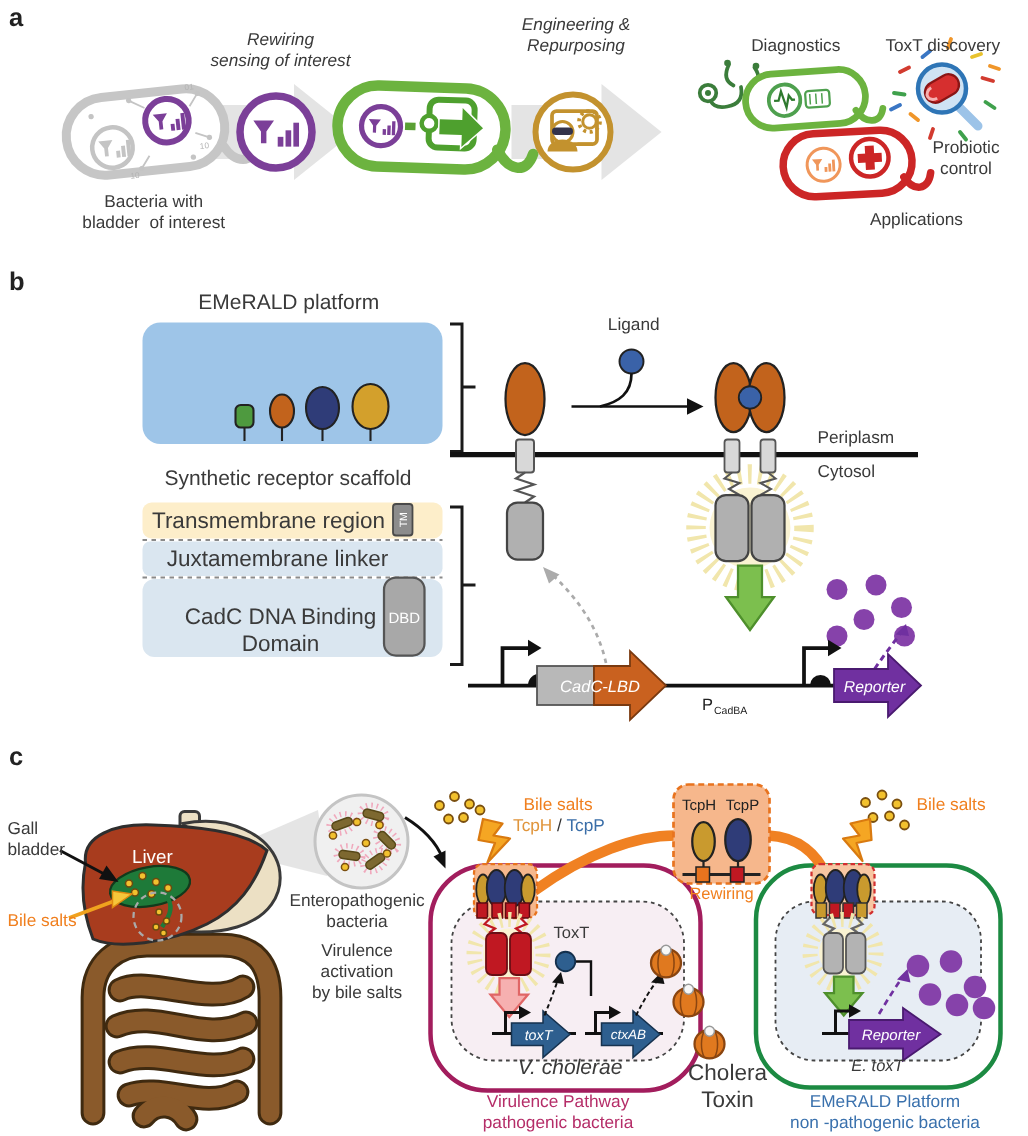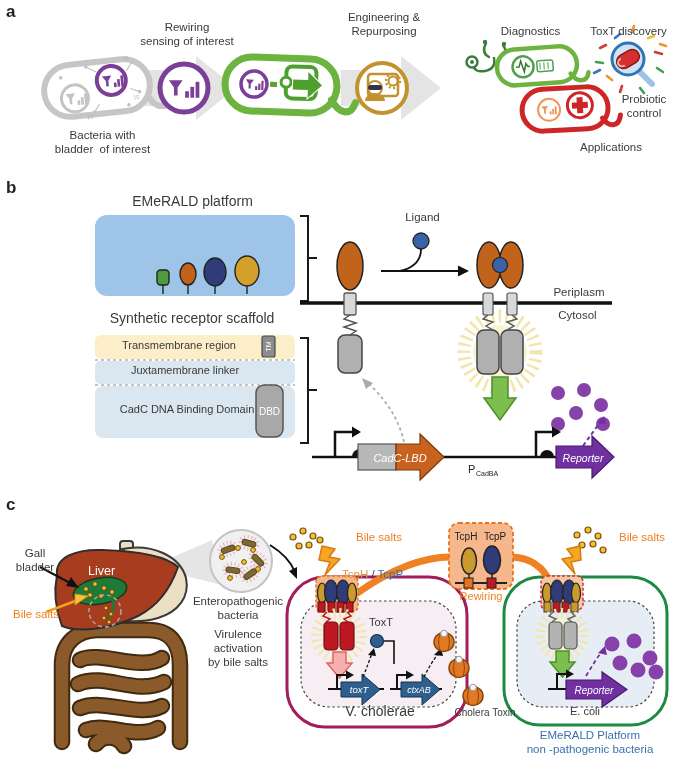--- a/index.html
+++ b/index.html
@@ -1,28 +1,28 @@
 <!DOCTYPE html>
 <html><head>
 <meta charset="utf-8">
 <style>
   html,body{margin:0;padding:0;background:#fff;}
   #fig{position:relative;width:685px;height:757px;background:#fff;overflow:hidden;
        font-family:"Liberation Sans", sans-serif;color:#3a3a3a;}
   .cap{position:absolute;text-align:center;white-space:pre-wrap;line-height:1.22;
        font-size:11.5px;color:#3a3a3a;}
-  .cap.left{text-align:center;}
-  .cap.right{text-align:center;}
-  .cap.it{}
+  .cap.left{text-align:left;}
+  .cap.right{text-align:left;}
+  .cap.it{font-style:italic;}
   .panel-letter{position:absolute;font-size:17px;font-weight:bold;color:#222;}
   .orange{color:#f07f1e;}
   .magenta{color:#b52d68;}
   .blue{color:#3a71ad;}
   .big{font-size:14px;}
-  .mid{font-size:11px;}
+  .mid{font-size:15px;}
   svg{position:absolute;left:0;}
   .tcpline{position:absolute;font-size:11.5px;white-space:pre;}
 </style>
 </head>
 <body>
 
 <div id="fig">
 
   <svg width="0" height="0">
     <defs>
@@ -538,23 +538,25 @@
   <div class="panel-letter" style="left:6px;top:495px">c</div>
   <div class="cap left" style="left:5px;top:546px;width:60px">Gall
 bladder</div>
   <div class="cap left orange" style="left:5px;top:607px;width:62px">Bile salts</div>
   <div class="cap" style="left:176px;top:594px;width:124px">Enteropathogenic
 bacteria</div>
   <div class="cap" style="left:183px;top:627px;width:110px">Virulence
 activation
 by bile salts</div>
   <div class="cap left orange" style="left:349px;top:530px;width:60px">Bile salts</div>
-  <div class="tcpline" style="left:342px;top:568px"><span style="color:#e0953c">TcpH</span><span style="color:#333"> / </span><span style="color:#3a6ea8">TcpP</span></div>
+  <div class="tcpline" style="left:342px;top:545px"><span style="color:#e0953c">TcpH</span><span style="color:#333"> / </span><span style="color:#3a6ea8">TcpP</span></div>
   <div class="cap" style="left:361px;top:616px;width:40px;font-size:11px">ToxT</div>
   <div class="cap it" style="left:340px;top:703px;width:80px;font-size:14px">V. cholerae</div>
-  <div class="cap" style="left:445px;top:707px;width:80px;font-size:10px">Cholera Toxin</div>
+  <div class="cap" style="left:445px;top:707px;width:80px;font-size:15px">Cholera Toxin</div>
+  <div class="cap magenta" style="left:298px;top:728px;width:148px">Virulence Pathway
+pathogenic bacteria</div>
   <div class="cap orange" style="left:449px;top:590px;width:64px;font-size:11px">Rewiring</div>
   <div class="cap left orange" style="left:611px;top:530px;width:62px">Bile salts</div>
-  <div class="cap it" style="left:550px;top:705px;width:70px;font-size:11px">E. coli</div>
+  <div class="cap it" style="left:550px;top:705px;width:70px;font-size:11px">E. toxT</div>
   <div class="cap blue" style="left:510px;top:728px;width:160px">EMeRALD Platform
 non -pathogenic bacteria</div>
 
 </div>
 
 </body></html>

